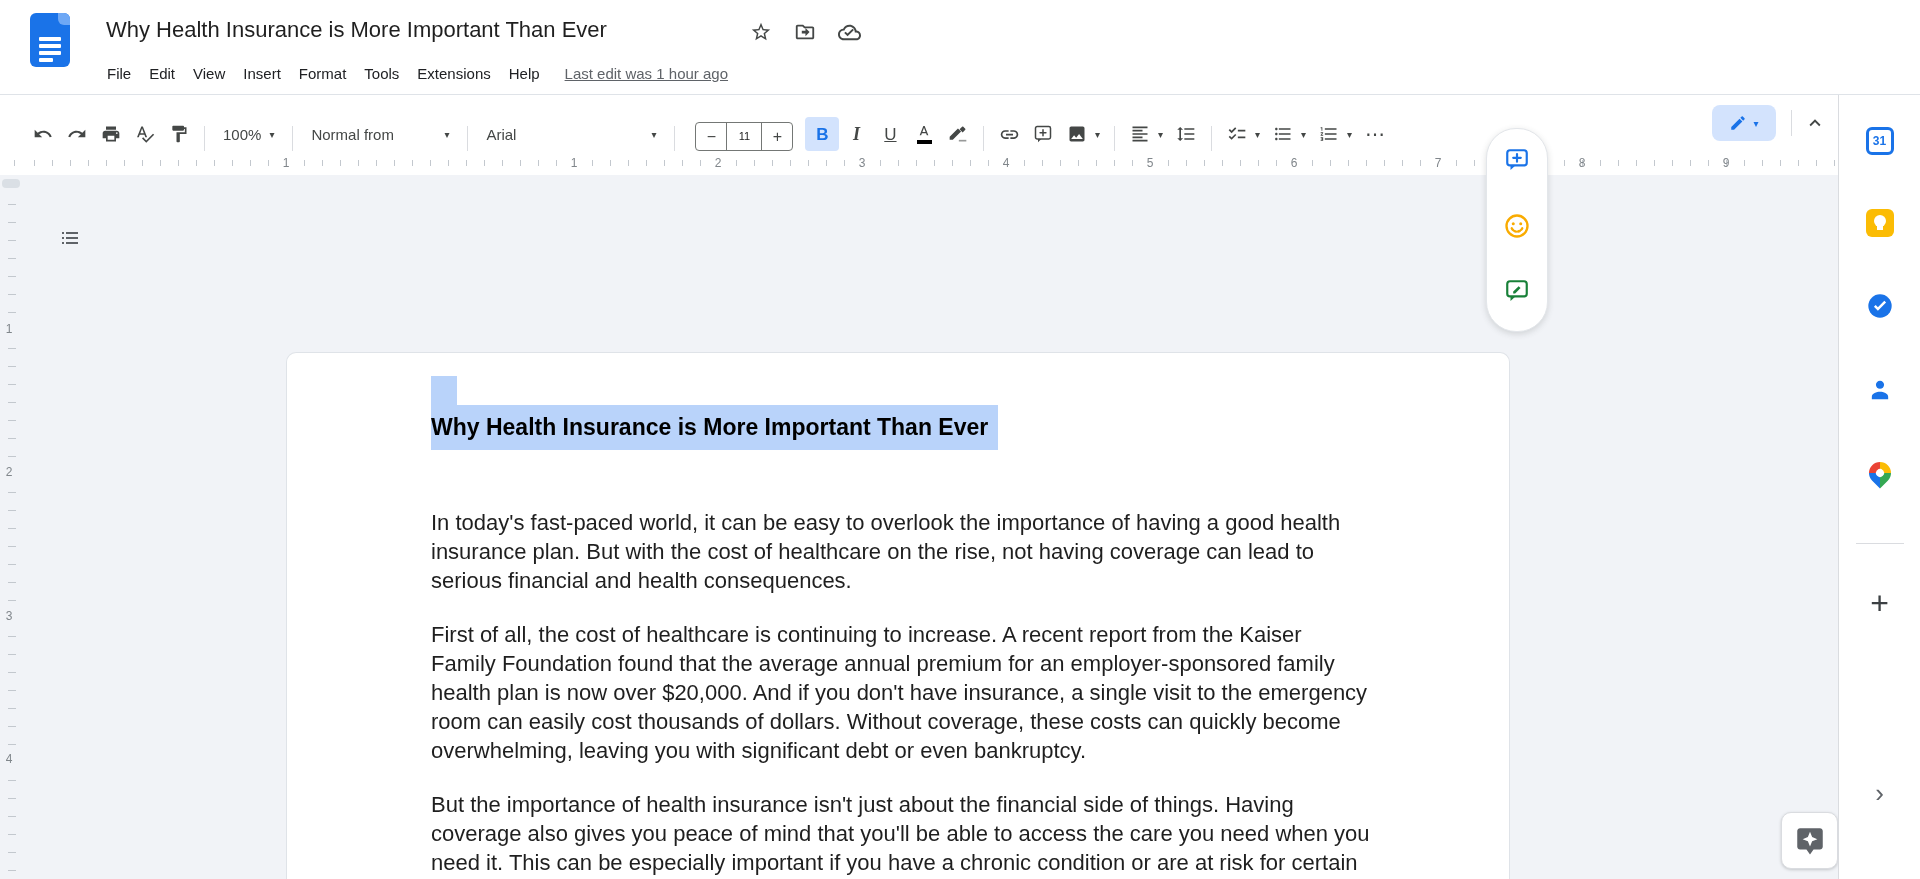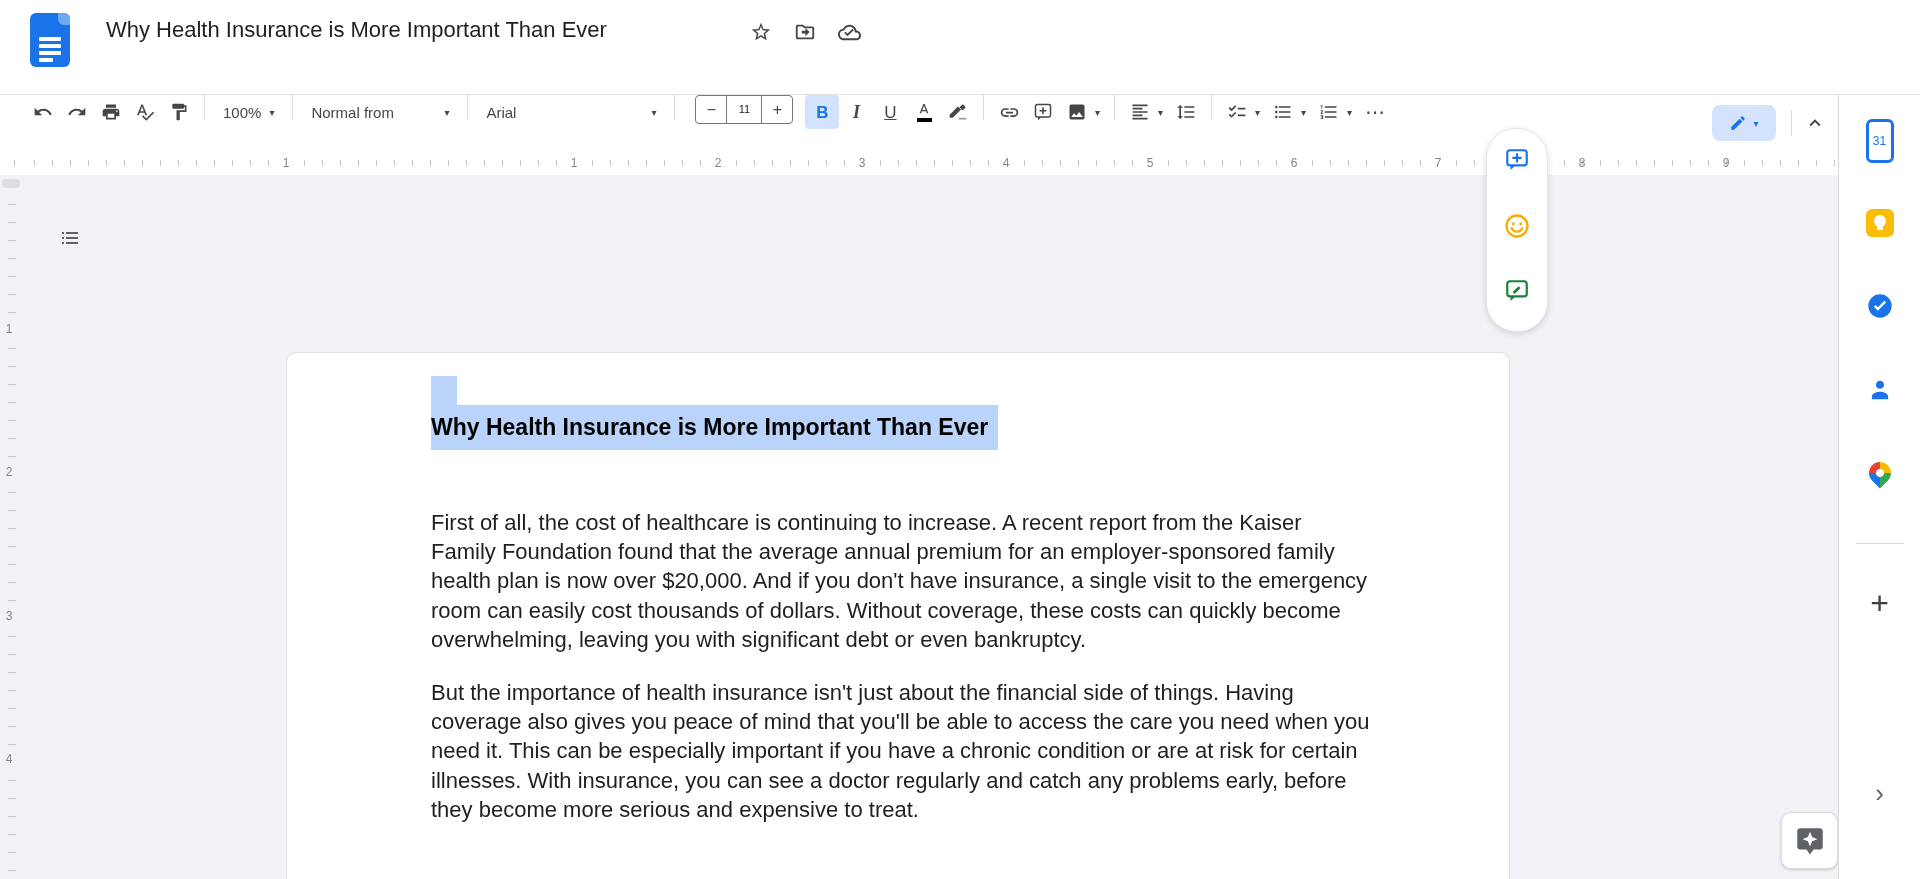--- a/index.html
+++ b/index.html
@@ -13,21 +13,21 @@
   .docs-icon .l{position:absolute;left:9px;height:4px;background:#fff;border-radius:1px;}
   .title-row{position:absolute;left:106px;top:14px;height:32px;display:flex;align-items:center;}
   .doc-title{font-size:22px;color:#1f1f1f;white-space:nowrap;}
   .doc-act{color:#444746;margin-top:2px;}
   .menu-row{position:absolute;left:98px;top:58px;height:30px;display:flex;align-items:center;}
   .menu-item{font-size:15px;color:#202124;padding:4px 9px;border-radius:4px;cursor:default;}
   .last-edit{font-size:15px;color:#5f6368;text-decoration:underline;margin-left:16px;white-space:nowrap;}
   .head-right{position:absolute;right:0;top:0;height:94px;}
   .hr-line{position:absolute;left:0;top:94px;width:1920px;height:1px;background:#dfe3e8;}
   
-  .toolbar{position:absolute;left:0;top:95px;width:1838px;height:56px;background:#fff;display:flex;align-items:flex-start;padding-left:26px;box-sizing:border-box;}
+  .toolbar{position:absolute;left:0;top:95px;width:1838px;height:56px;background:#fff;display:flex;align-items:flex-end;padding-left:26px;box-sizing:border-box;}
   .tbtn{width:34px;height:34px;border-radius:4px;display:flex;align-items:center;justify-content:center;color:#444746;flex:none;cursor:pointer;}
   .tbtn.active{background:#d3e3fd;color:#1a73e8;}
   .tgl{font-size:17px;font-weight:700;line-height:1;}
   .tgl.it{font-style:italic;font-family:"Liberation Serif",serif;font-size:18px;}
   .tgl.un{text-decoration:underline;font-weight:400;font-size:17px;}
   .tdiv{width:1px;height:25px;background:#dadce0;margin:0 8px;flex:none;}
   .chip{display:flex;align-items:center;justify-content:space-between;height:34px;border-radius:4px;color:#444746;font-size:15px;padding:0 10px;flex:none;cursor:pointer;}
   .caret{font-size:10px;color:#444746;margin-left:8px;}
   .szgrp{display:flex;align-items:center;border:1px solid #747775;border-radius:4px;height:27px;margin:0 12px;flex:none;}
   .szgrp .sz{width:30px;text-align:center;font-size:16px;color:#444746;cursor:pointer;line-height:27px;}
@@ -54,21 +54,21 @@
   .sel-band{position:absolute;left:144px;top:52px;height:45px;background:#b9d3fa;padding-right:10px;}
   .doc-heading{font-size:23px;font-weight:700;color:#000;line-height:45px;white-space:nowrap;}
   .body-col{position:absolute;left:144px;top:155px;width:940px;}
   .body-col p{margin:0 0 24px 0;font-size:22px;line-height:29.2px;color:#1f1f1f;}
   
   .comment-pill{position:absolute;left:1486px;top:128px;width:60px;height:202px;background:#fff;border:1px solid #e3e6ea;border-radius:30px;box-shadow:0 2px 6px rgba(60,64,67,.18);}
   .pill-btn{position:absolute;left:13px;width:34px;height:34px;display:flex;align-items:center;justify-content:center;cursor:pointer;}
   
   .side-panel{position:absolute;left:1838px;top:95px;width:82px;height:784px;background:#fff;border-left:1px solid #dadce0;box-sizing:border-box;}
   .sp-item{position:absolute;left:50%;transform:translateX(-50%);width:40px;height:40px;display:flex;align-items:center;justify-content:center;cursor:pointer;}
-  .cal-icon{width:28px;height:44px;background:#fff;border:3px solid #1a73e8;border-radius:6px;display:flex;align-items:center;justify-content:center;font-size:12px;font-weight:400;color:#1a73e8;box-sizing:border-box;}
+  .cal-icon{width:28px;height:28px;background:#fff;border:3px solid #1a73e8;border-radius:6px;display:flex;align-items:center;justify-content:center;font-size:12px;font-weight:700;color:#1a73e8;box-sizing:border-box;}
   .keep-icon{width:28px;height:28px;background:#fbbc04;border-radius:6px;position:relative;}
   .keep-icon .bulb{position:absolute;left:8px;top:6px;width:12px;height:12px;background:#fff;border-radius:50%;}
   .keep-icon .base{position:absolute;left:11px;top:17px;width:6px;height:4px;background:#fff;}
   .maps-pin{width:22px;height:22px;border-radius:50% 50% 50% 0;transform:rotate(-45deg);background:conic-gradient(from -45deg,#ea4335 0 25%,#fbbc04 0 50%,#34a853 0 75%,#1a73e8 0 100%);position:relative;}
   .maps-pin .hole{position:absolute;left:7px;top:7px;width:8px;height:8px;background:#fff;border-radius:50%;}
   .sp-div{position:absolute;left:50%;transform:translateX(-50%);top:448px;width:48px;height:1px;background:#dadce0;}
   .sp-plus{position:absolute;left:50%;transform:translateX(-50%);top:488px;width:40px;height:40px;display:flex;align-items:center;justify-content:center;font-size:32px;font-weight:300;color:#3c4043;cursor:pointer;}
   .sp-chev{position:absolute;left:50%;transform:translateX(-50%);top:682px;width:32px;height:32px;display:flex;align-items:center;justify-content:center;font-size:26px;color:#5f6368;cursor:pointer;}
   .sparkle-btn{position:absolute;left:1781px;top:812px;width:55px;height:55px;background:#fff;border:1px solid #dadce0;border-radius:10px;box-shadow:0 1px 3px rgba(60,64,67,.25);display:flex;align-items:center;justify-content:center;cursor:pointer;}
 </style>
@@ -96,20 +96,31 @@
         <svg width="22" height="22" viewBox="0 0 24 24" fill="currentColor">
             <path d="M20 6h-8l-2-2H4c-1.1 0-2 .9-2 2v12c0 1.1.9 2 2 2h16c1.1 0 2-.9 2-2V8c0-1.1-.9-2-2-2zm0 12H4V6h5.17l2 2H20v10zm-7.5-1.5v-3h-4v-3h4v-3l4.5 4.5-4.5 4.5z"></path>
           </svg>
       </span>
       <span class="doc-act" style="position:absolute;left:732px;top:5px;">
         <svg width="23" height="23" viewBox="0 0 24 24" fill="currentColor">
             <path d="M19.35 10.04C18.67 6.59 15.64 4 12 4 9.11 4 6.6 5.64 5.35 8.04 2.34 8.36 0 10.91 0 14c0 3.31 2.69 6 6 6h13c2.76 0 5-2.24 5-5 0-2.64-2.05-4.78-4.65-4.96zM19 18H6c-2.21 0-4-1.79-4-4s1.79-4 4-4h.71C7.37 7.69 9.48 6 12 6c3.04 0 5.5 2.46 5.5 5.5v.5H19c1.66 0 3 1.34 3 3s-1.34 3-3 3zm-9-2l-3.5-3.5 1.41-1.41L10 13.17 15.18 8l1.41 1.41L10 16z"></path>
           </svg>
       </span>
     </div>
+    <div class="menu-row">
+      <span class="menu-item">File</span>
+      <span class="menu-item">Edit</span>
+      <span class="menu-item">View</span>
+      <span class="menu-item">Insert</span>
+      <span class="menu-item">Format</span>
+      <span class="menu-item">Tools</span>
+      <span class="menu-item">Extensions</span>
+      <span class="menu-item">Help</span>
+      <span class="last-edit">Last edit was 1 hour ago</span>
+    </div>
     <div class="head-right">
       
       
       
       
     </div>
   </div>
   <div class="hr-line"></div>
 
   <div class="toolbar">
@@ -267,20 +278,21 @@
     <div class="tri" style="left:1361px;"></div>
   </div>
 
   <div class="canvas">
     <div class="page">
       <div class="sel-block"></div>
       <div class="sel-band">
         <div class="doc-heading">Why Health Insurance is More Important Than Ever</div>
       </div>
       <div class="body-col">
+        <p>In today's fast-paced world, it can be easy to overlook the importance of having a good health insurance plan. But with the cost of healthcare on the rise, not having coverage can lead to serious financial and health consequences.</p>
         <p>First of all, the cost of healthcare is continuing to increase. A recent report from the Kaiser Family Foundation found that the average annual premium for an employer-sponsored family health plan is now over $20,000. And if you don't have insurance, a single visit to the emergency room can easily cost thousands of dollars. Without coverage, these costs can quickly become overwhelming, leaving you with significant debt or even bankruptcy.</p>
         <p>But the importance of health insurance isn't just about the financial side of things. Having coverage also gives you peace of mind that you'll be able to access the care you need when you need it. This can be especially important if you have a chronic condition or are at risk for certain illnesses. With insurance, you can see a doctor regularly and catch any problems early, before they become more serious and expensive to treat.</p>
 
       </div>
     </div>
   </div>
 
   <div class="vruler"></div>
   <div class="vr-cap"></div>
   <span class="vnum" style="top:322px;">1</span>

